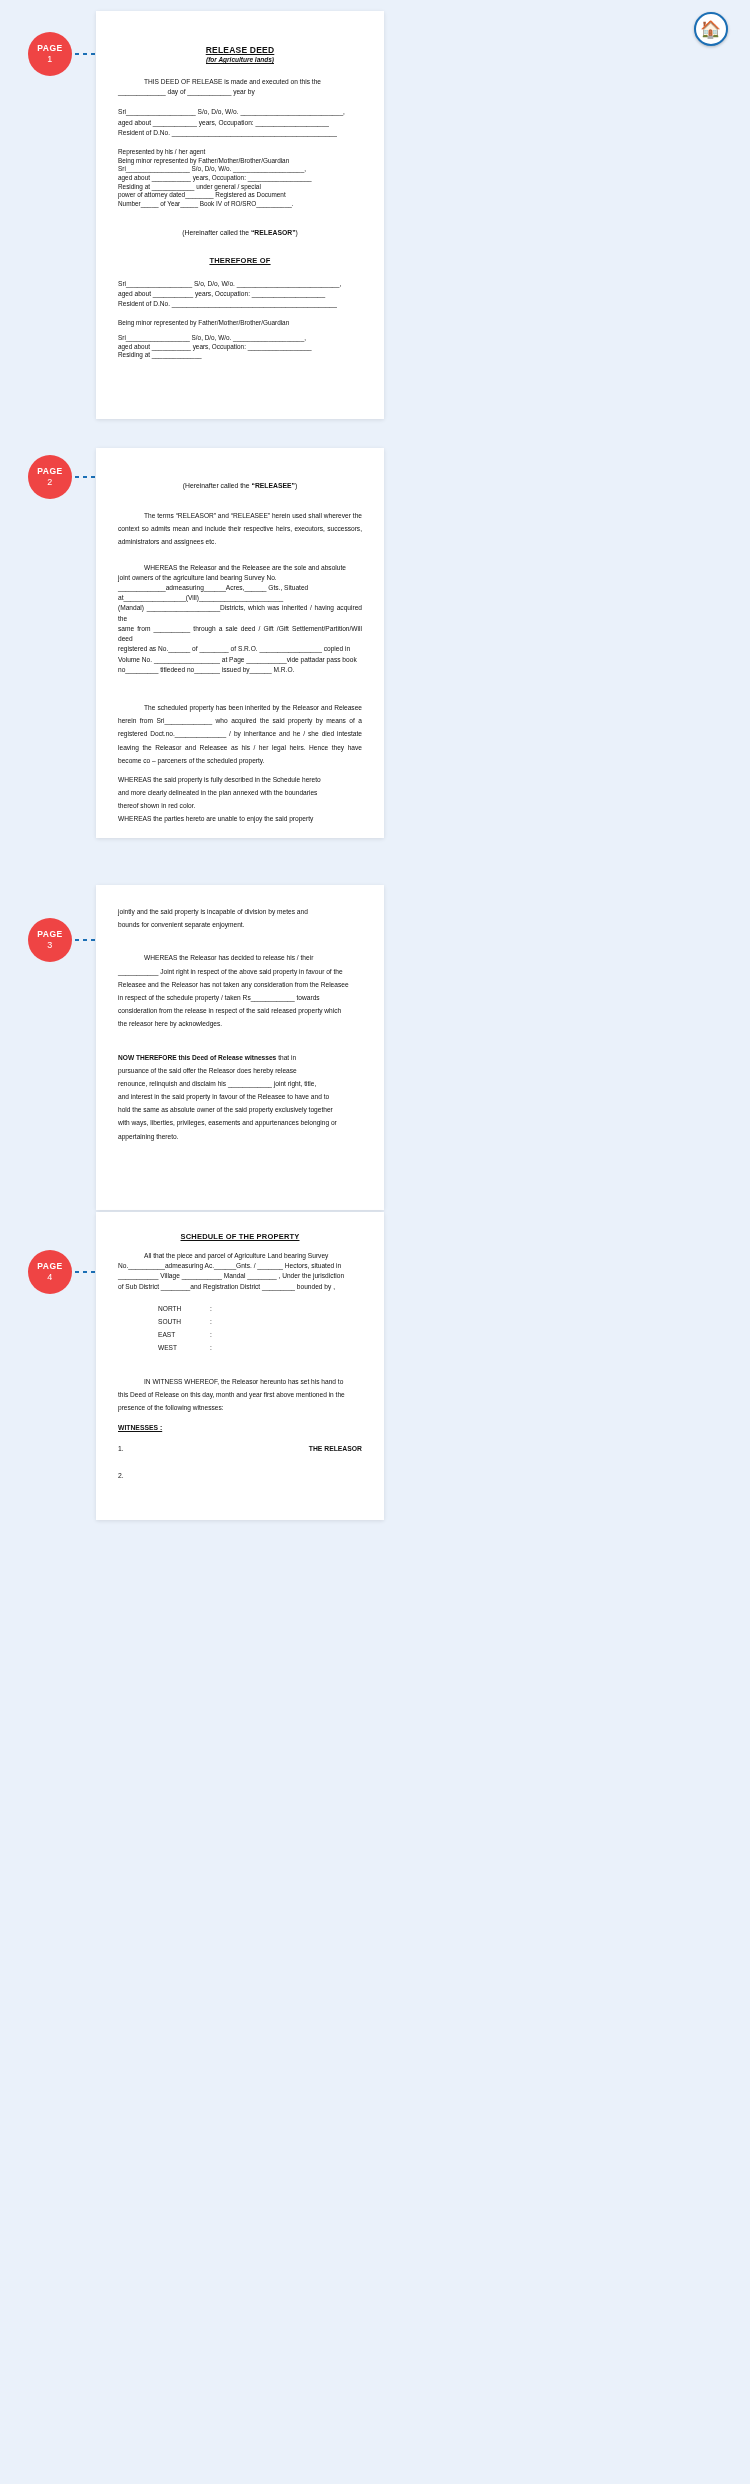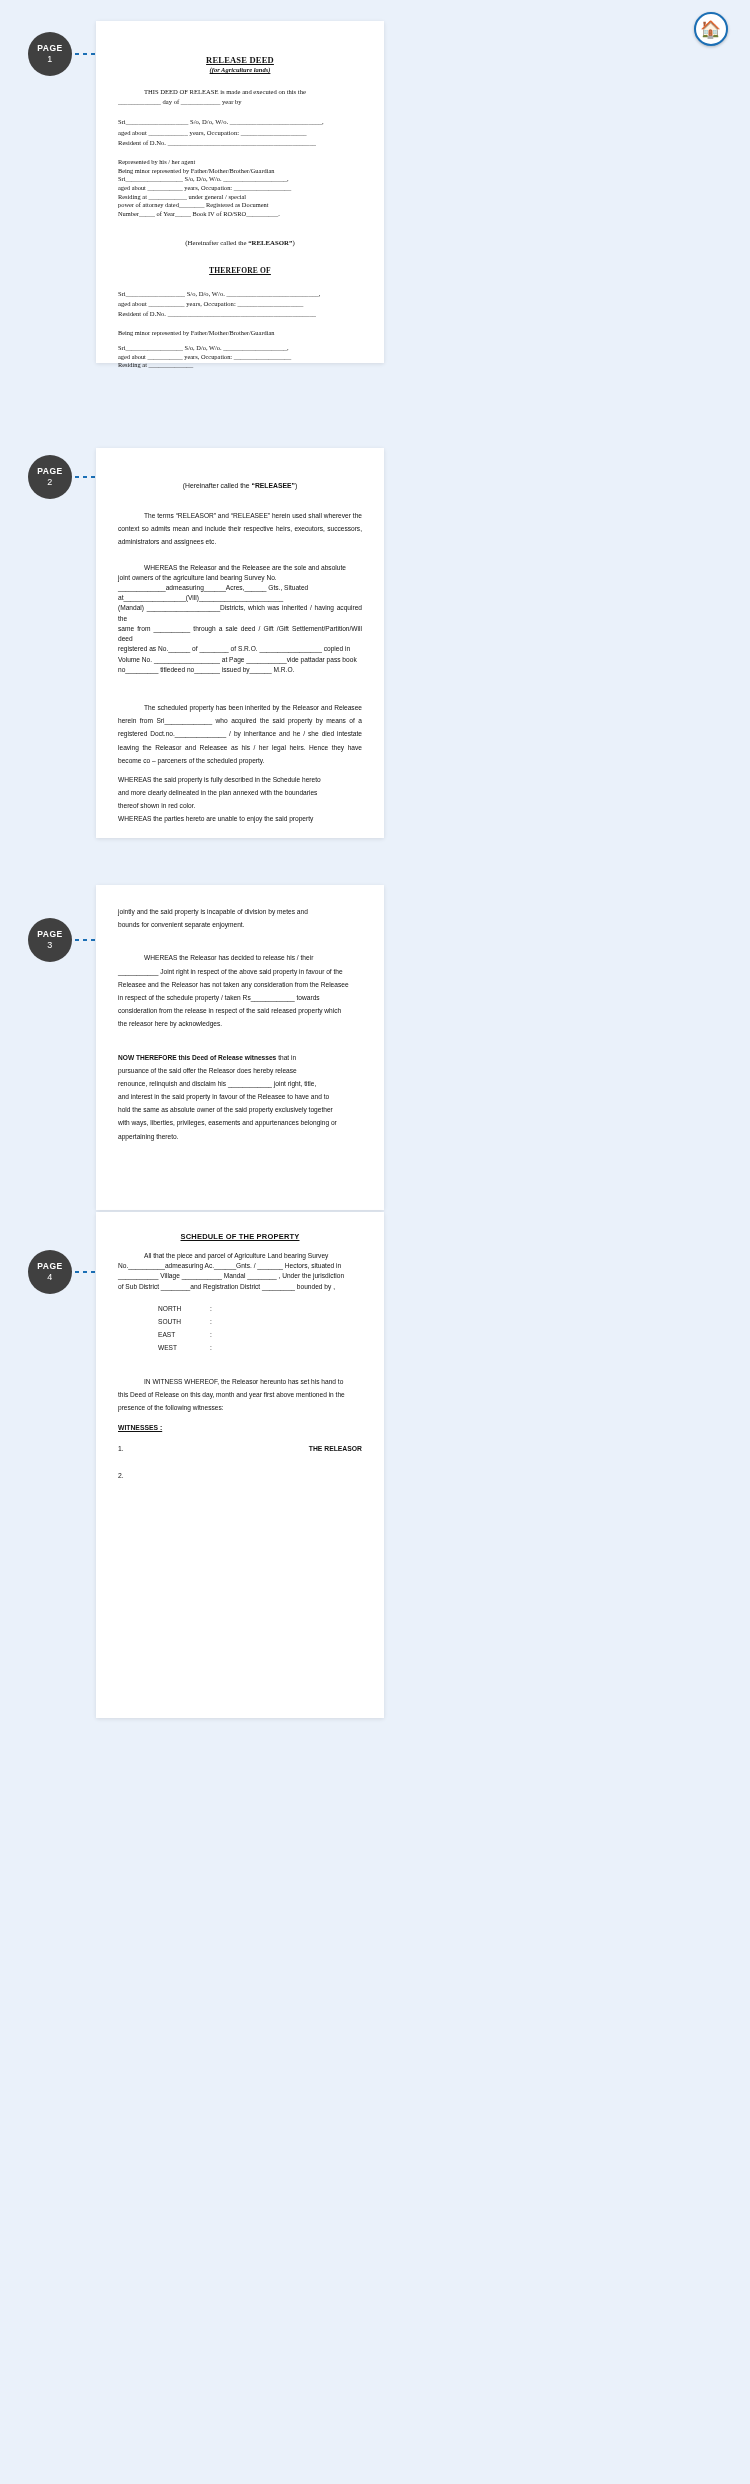--- a/index.html
+++ b/index.html
@@ -23,21 +23,21 @@
   }
   .home-btn .glyph { font-size:17px; color:#e8601c; line-height:1; }
 
   
   .marker {
     position:absolute; left:28px;
     display:flex; align-items:center;
   }
   .marker .bubble {
     width:44px; height:44px; border-radius:50%;
-    background:#404040; color:#fff;
+    background:#ef4444; color:#fff;
     display:flex; flex-direction:column;
     align-items:center; justify-content:center;
     font-size:8.5px; font-weight:bold; letter-spacing:.5px;
     line-height:1.25;
   }
   .marker .bubble .num { font-size:9px; font-weight:normal; }
   .marker .arrow {
     width:44px; height:10px; position:relative; margin-left:3px;
   }
   .marker .arrow .dots {
@@ -110,21 +110,21 @@
     <div class="bubble">
       <span>PAGE</span>
       <span class="num">1</span>
     </div>
     <div class="arrow">
       <div class="dots"></div>
         <div class="tip"></div>
     </div>
   </div>
 
-  <div class="sheet" style="top:21px; height:342px;font-family:Liberation Serif, serif;">
+  <div class="sheet" style="top:11px; height:408px;">
     <div class="spacer34"></div>
     <div class="doc-title">RELEASE DEED</div>
     <div class="doc-sub">(for Agriculture lands)</div>
     <div class="spacer14"></div>
     <p class="j indent">THIS DEED OF RELEASE is made and executed on this the</p>
     <p class="j">_____________ day of ____________ year by</p>
     <div class="spacer10"></div>
     <p class="j">Sri___________________          S/o,   D/o,   W/o.   ____________________________,</p>
     <p class="j">aged   about  ____________   years,   Occupation:   ____________________</p>
     <p class="j">Resident of D.No. _____________________________________________</p>
@@ -227,21 +227,21 @@
     <div class="bubble">
       <span>PAGE</span>
       <span class="num">4</span>
     </div>
     <div class="arrow">
       <div class="dots"></div>
         <div class="tip"></div>
     </div>
   </div>
 
-  <div class="sheet" style="top:1212px; height:506px;">
+  <div class="sheet" style="top:1212px; height:308px;">
     <div class="spacer20"></div>
     <div class="ctr-head">SCHEDULE OF THE PROPERTY</div>
     <div class="spacer10"></div>
     <p class="j indent">All that the piece and parcel of Agriculture Land bearing Survey</p>
     <p class="j">No.__________admeasuring Ac.______Gnts. / _______ Hectors, situated in</p>
     <p class="j">___________ Village ___________ Mandal ________ , Under the jurisdiction</p>
     <p class="j">of Sub District ________and  Registration District _________ bounded by ,</p>
     <div class="spacer10"></div>
 
     <div class="dirrow">

